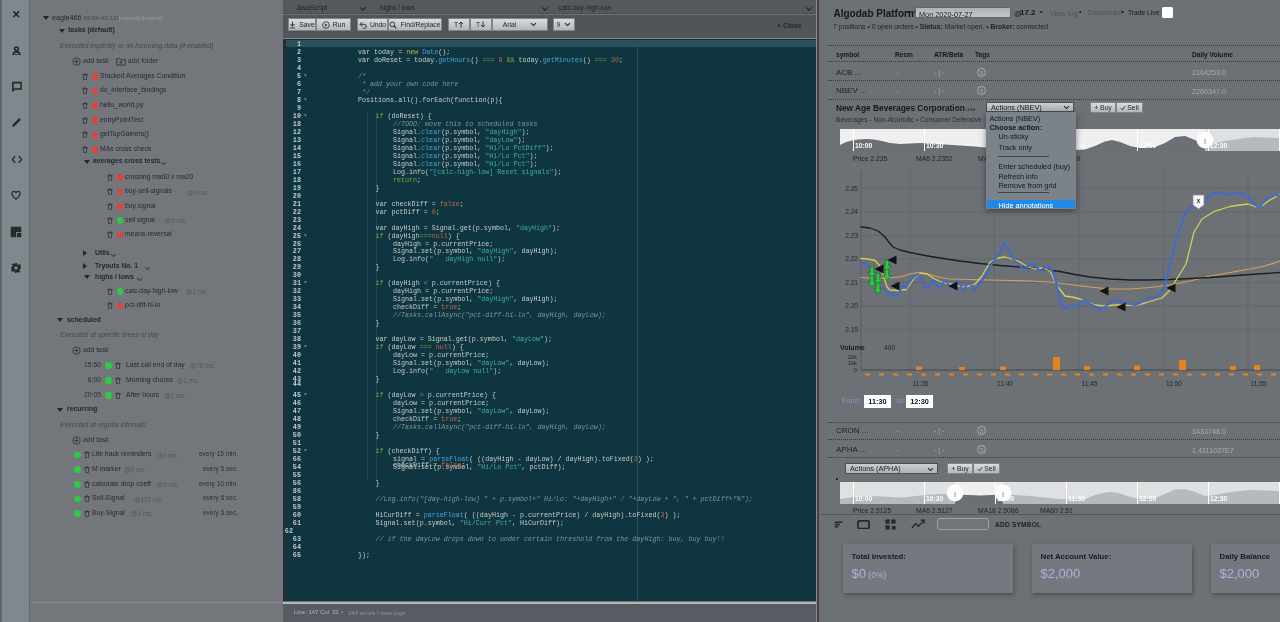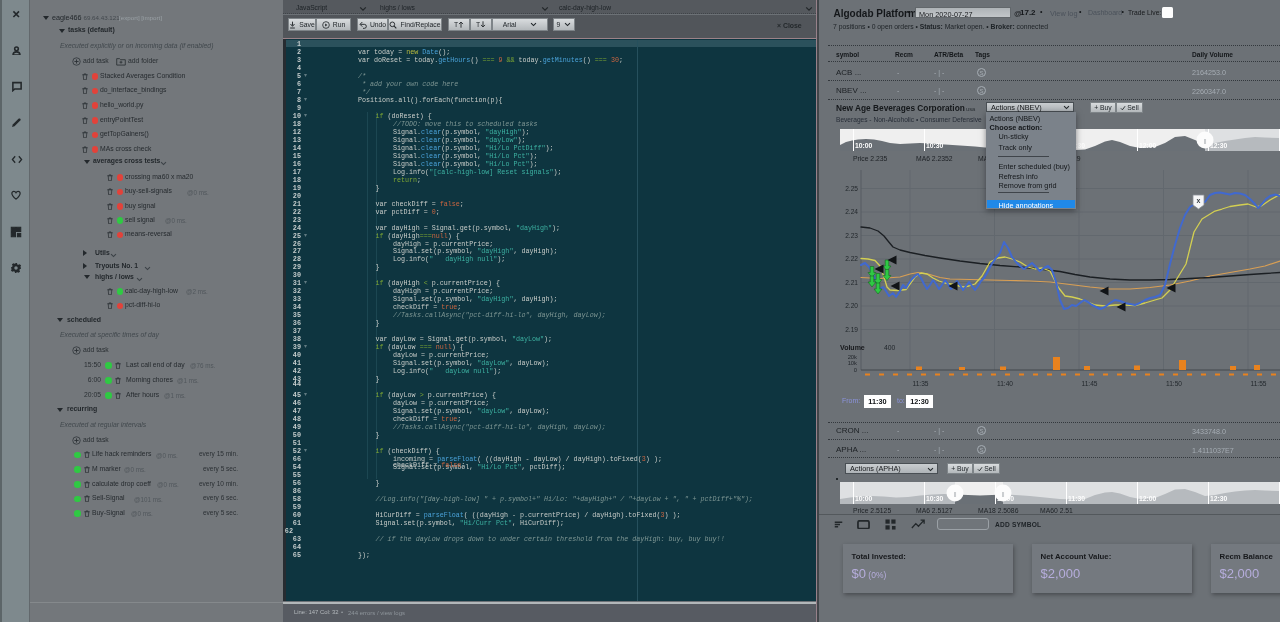--- a/index.html
+++ b/index.html
@@ -385,21 +385,21 @@
 <div class="cl" style="left:393px;top:415.06px"><i>checkDiff = </i><i class="n">true</i><i>;</i></div>
 <div class="ln" style="left:284px;top:423.04px">49</div>
 <div class="cl" style="left:393px;top:423.04px"><i class="c">//Tasks.callAsync("pct-diff-hi-lo", dayHigh, dayLow);</i></div>
 <div class="ln" style="left:284px;top:431.02px">50</div>
 <div class="cl" style="left:375.5px;top:431.02px"><i>}</i></div>
 <div class="ln" style="left:284px;top:439.00px">51</div>
 <div class="ln" style="left:284px;top:446.98px">52</div>
 <div class="abs" style="left:304px;top:445.98px;font-size:6px;color:#5f7a80">▾</div>
 <div class="cl" style="left:375.5px;top:446.98px"><i class="k">if</i><i> (checkDiff) {</i></div>
 <div class="ln" style="left:284px;top:454.96px">66</div>
-<div class="cl" style="left:393px;top:454.96px"><i>incoming = </i><i class="b">parseFloat</i><i>( ((dayHigh - dayLow) / dayHigh).toFixed(</i><i class="n">3</i><i>) );</i></div>
+<div class="cl" style="left:393px;top:454.96px"><i>signal = </i><i class="b">parseFloat</i><i>( ((dayHigh - dayLow) / dayHigh).toFixed(</i><i class="n">3</i><i>) );</i></div>
 <div class="ln" style="left:284px;top:462.94px">54</div>
 <div class="cl" style="left:393px;top:462.94px"><i>Signal.set(p.symbol, </i><i class="s">"Hi/Lo Pct"</i><i>, pctDiff);</i></div>
 <div class="ln" style="left:284px;top:470.92px">55</div>
 <div class="cl" style="left:393px;top:461px"><i>checkDiff = </i><i class="n">false</i><i>;</i></div>
 <div class="ln" style="left:284px;top:478.90px">56</div>
 <div class="cl" style="left:375.5px;top:478.90px"><i>}</i></div>
 <div class="ln" style="left:284px;top:486.88px">86</div>
 <div class="ln" style="left:284px;top:494.86px">58</div>
 <div class="cl" style="left:375.5px;top:494.86px"><i class="c">//Log.info("[day-high-low] " + p.symbol+" Hi/Lo: "+dayHigh+" / "+dayLow + ", " + pctDiff+"%");</i></div>
 <div class="ln" style="left:284px;top:502.84px">59</div>
@@ -648,21 +648,21 @@
   </svg>
 <div class="abs" style="left:937px;top:518px;width:52px;height:12px;background:#70757a;border:1.5px solid #9ba1a6;border-radius:3px"></div>
 <div class="abs" style="left:995px;top:521px;font-size:6.6px;font-weight:bold;color:#1d2226;letter-spacing:0.2px">ADD SYMBOL</div>
 <div class="abs" style="left:843px;top:544px;width:170px;height:49px;background:#74797f;box-shadow:1px 2px 4px rgba(30,33,36,0.45)"></div>
 <div class="abs" style="left:851.5px;top:552px;font-size:7.8px;font-weight:bold;color:#17191c">Total Invested:</div>
 <div class="abs" style="left:851.5px;top:566px;font-size:13px;color:#b6addc">$0<span style="font-size:8.5px">&nbsp;(0%)</span></div>
 <div class="abs" style="left:1032px;top:544px;width:160px;height:49px;background:#74797f;box-shadow:1px 2px 4px rgba(30,33,36,0.45)"></div>
 <div class="abs" style="left:1040.5px;top:552px;font-size:7.8px;font-weight:bold;color:#17191c">Net Account Value:</div>
 <div class="abs" style="left:1040.5px;top:566px;font-size:13px;color:#b6addc">$2,000</div>
 <div class="abs" style="left:1211px;top:544px;width:74px;height:49px;background:#74797f;box-shadow:1px 2px 4px rgba(30,33,36,0.45)"></div>
-<div class="abs" style="left:1219.5px;top:552px;font-size:7.8px;font-weight:bold;color:#17191c">Recm Balance</div>
+<div class="abs" style="left:1219.5px;top:552px;font-size:7.8px;font-weight:bold;color:#17191c">Daily Balance</div>
 <div class="abs" style="left:1219.5px;top:566px;font-size:13px;color:#b6addc">$2,000</div>
 <div class="abs" style="left:986px;top:101.5px;width:88px;height:10.5px;background:linear-gradient(#c9cdd0,#aeb3b7);border:1px solid #494f54;font-size:7.3px;color:#17191c;padding:0 0 0 4px;line-height:10px">Actions (NBEV)</div>
 <svg class="chev" style="left:1063px;top:104.0px" width="7" height="7" viewBox="0 0 10 10">
     <path d="M1.5 3 L5 6.5 L8.5 3" stroke="#23282b" stroke-width="1.6" fill="none"></path>
   </svg>
 <div class="abs" style="left:986px;top:112px;width:90px;height:97px;background:#7b828a;box-shadow:0 2px 6px rgba(20,22,25,0.5)"></div>
 <div class="abs" style="left:989.5px;top:114px;font-size:7.3px;color:#14171a">Actions (NBEV)</div>
 <div class="abs" style="left:989.5px;top:123px;font-size:7.3px;font-weight:bold;color:#14171a">Choose action:</div>
 <div class="abs" style="left:998.5px;top:132.3px;font-size:7.3px;color:#14171a">Un-sticky</div>
 <div class="abs" style="left:998.5px;top:142.6px;font-size:7.3px;color:#14171a">Track only</div>

